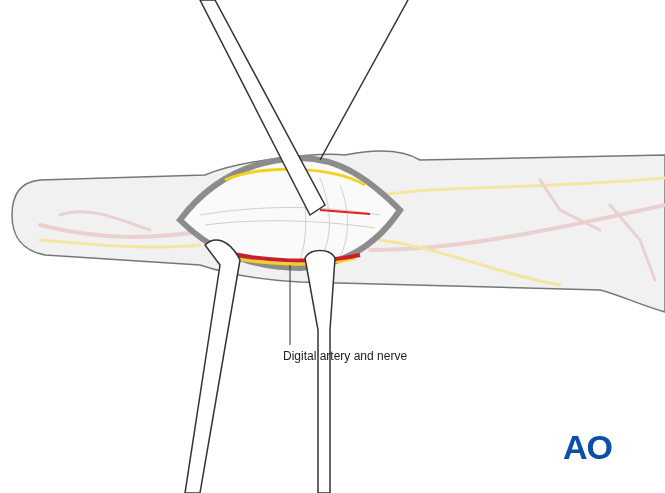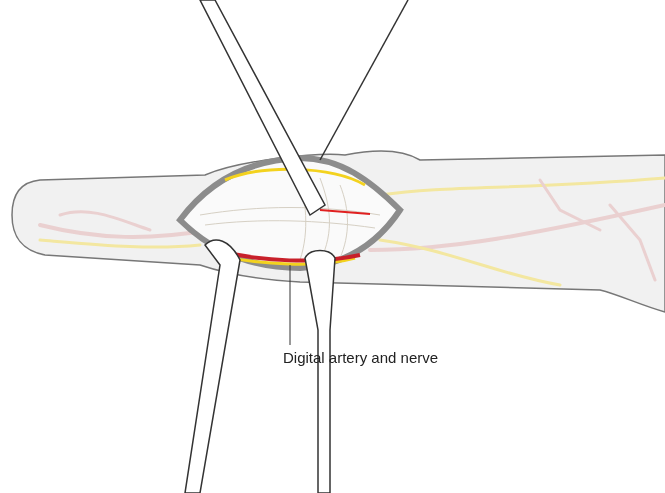--- a/index.html
+++ b/index.html
@@ -1,18 +1,18 @@
 <!DOCTYPE html>
 <html><head>
 <meta charset="utf-8">
 <style>
   html,body{margin:0;padding:0;background:#fff;}
   .canvas{position:relative;width:665px;height:493px;overflow:hidden;background:#fff;}
   svg{position:absolute;left:0;top:0;}
-  .label{position:absolute;left:283px;top:349px;font-family:"Liberation Sans",sans-serif;font-size:15px;color:#222;white-space:nowrap;}
+  .label{position:absolute;left:283px;top:349px;font-family:"Liberation Sans",sans-serif;font-size:12px;color:#222;white-space:nowrap;}
   .logo{position:absolute;left:563px;top:428px;font-family:"Liberation Sans",sans-serif;font-weight:bold;font-size:34px;color:#0b4fa8;letter-spacing:-1px;}
 </style>
 </head>
 <body>
 
 <div class="canvas">
   <svg width="665" height="493" viewBox="0 0 665 493">
 
     <path d="M665,155 L420,160 C400,148 370,150 345,155 C320,152 240,160 205,175 L40,180 C20,182 12,195 12,215 C12,235 20,250 45,255 L200,265 C230,275 260,280 300,282 L600,290 C620,295 640,305 665,312 Z" fill="#f1f1f1" stroke="#777" stroke-width="1.5"></path>
 
@@ -44,13 +44,14 @@
 
     <path d="M200,0 L215,0 L325,205 L310,215 Z" fill="#fff" stroke="#333" stroke-width="1.5"></path>
     <path d="M408,0 L320,160" stroke="#333" stroke-width="1.5" fill="none"></path>
 
     <path d="M205,245 C215,235 230,240 240,260 L200,493 L185,493 L220,265 Z" fill="#fff" stroke="#333" stroke-width="1.5"></path>
     <path d="M305,258 C310,248 330,248 335,258 L330,330 L330,493 L318,493 L318,330 Z" fill="#fff" stroke="#333" stroke-width="1.5"></path>
 
     <line x1="290" y1="265" x2="290" y2="345" stroke="#333" stroke-width="1"></line>
   </svg>
   <div class="label">Digital artery and nerve</div>
+  <div class="logo">AO</div>
 </div>
 
 </body></html>

